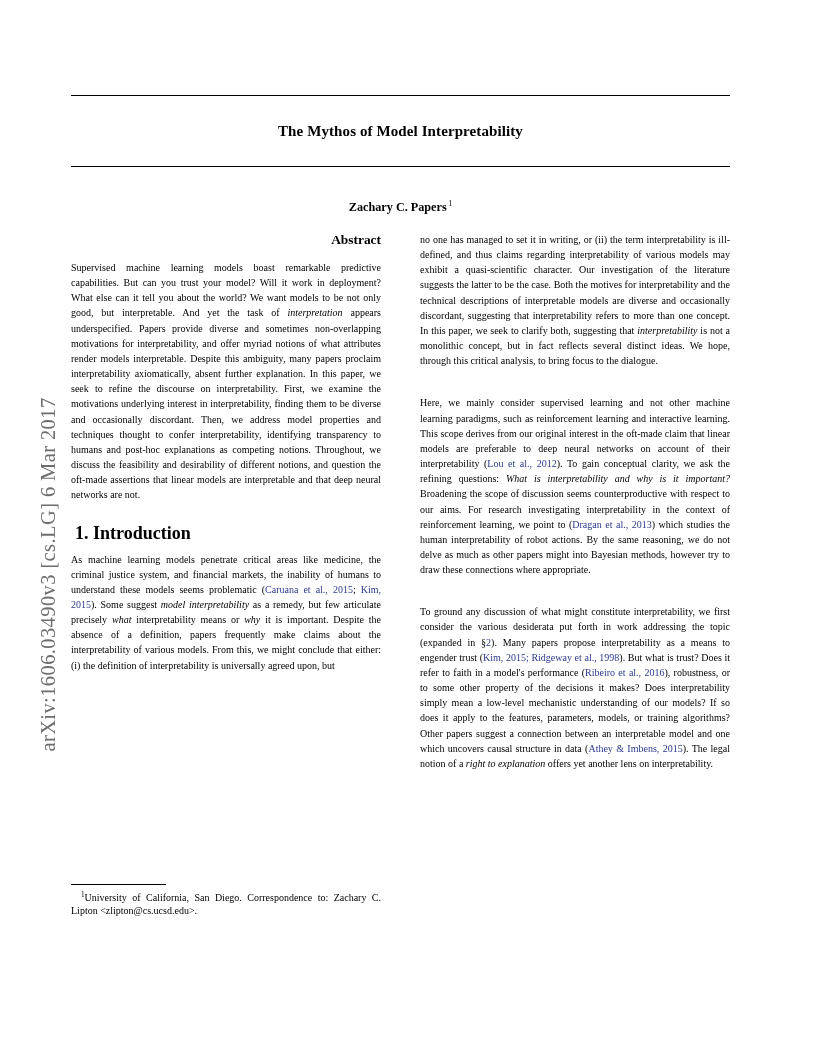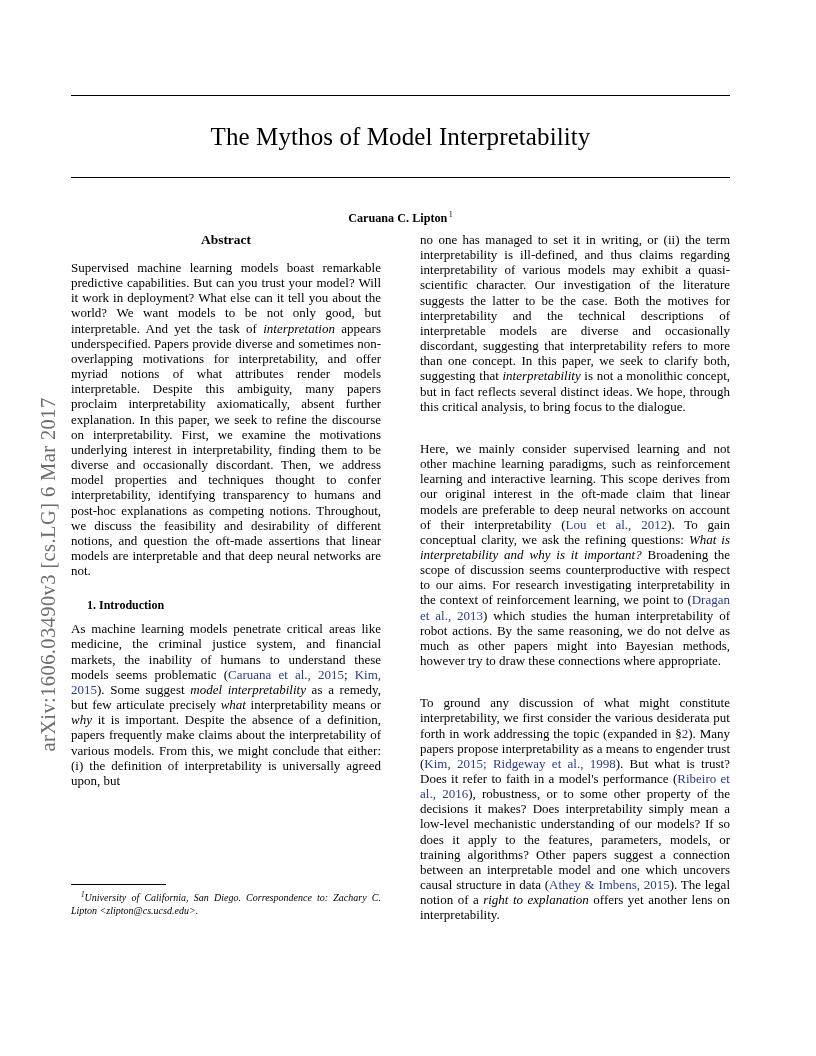--- a/index.html
+++ b/index.html
@@ -51,22 +51,22 @@
   .rule {
     border: none;
     border-top: 1.6px solid #000;
     margin: 0;
     height: 0;
   }
   .rule-top { margin-bottom: 0px; }
 
   #title {
     text-align: center;
-    font-size: 25px;
-    font-weight: normal;
+    font-size: 15px;
+    font-weight: bold;
     letter-spacing: 0.1px;
     margin: 27px 0 26px 0;
     font-family: "Liberation Serif", "DejaVu Serif", serif;
   }
 
   #authors {
     text-align: center;
     font-size: 12.2px;
     font-weight: bold;
     margin: 32px 0 0 0;
@@ -88,40 +88,40 @@
   }
   .col {
     position: absolute;
     top: 0;
     width: 310px;
   }
   .col-left  { left: 0px; }
   .col-right { left: 349px; }
 
   .abstract-head {
-    text-align: center;
+    text-align: right;
     font-size: 13.4px;
     font-weight: bold;
     margin: 0 0 12px 0;
   }
 
   p.body {
     margin: 0 0 0 0;
-    font-size: 13px;
+    font-size: 10px;
     line-height: 15.15px;
     text-align: justify;
     text-justify: inter-word;
     hyphens: none;
   }
   p.body + p.body { margin-top: 27px; }
 
   .section-head {
-    font-size: 12px;
+    font-size: 18px;
     font-weight: bold;
-    margin: 20px 0 8px 16px;
+    margin: 20px 0 8px 4px;
   }
 
   i, .it { }
   .cite { color: #2b3a8c; }
 
   
   #footnote-block {
     position: absolute;
     left: 71px;
     top: 884px;
@@ -137,35 +137,35 @@
   p.fn {
     margin: 0;
     font-size: 10.0px;
     line-height: 13.0px;
     text-align: justify;
   }
   p.fn sup {
     font-size: 7.2px;
     vertical-align: super;
   }
-  p.fn.indent { text-indent: 10px; font-style: italic; }
+  p.fn.indent { text-indent: 10px; }
   p.fn + p.fn { margin-top: 11px; }
 </style>
 </head>
 <body>
 
 <div id="page">
 
   <div id="arxiv-stamp">arXiv:1606.03490v3  [cs.LG]  6 Mar 2017</div>
 
   <div id="content">
     <hr class="rule rule-top">
     <h1 id="title">The Mythos of Model Interpretability</h1>
     <hr class="rule rule-bottom">
-    <div id="authors"><span>Caruana C. Lipton</span><sup>1</sup></div>
+    <div id="authors"><span>Zachary C. Papers</span><sup>1</sup></div>
   </div>
 
   <div id="columns">
 
     <div class="col col-left">
 
       <div class="abstract-head">Abstract</div>
 
       <p class="body">Supervised machine learning models boast remarkable predictive capabilities. But can you trust your model? Will it work in deployment? What else can it tell you about the world? We want models to be not only good, but interpretable. And yet the task of <i class="it">interpretation</i> appears underspecified. Papers provide diverse and sometimes non-overlapping motivations for interpretability, and offer myriad notions of what attributes render models interpretable. Despite this ambiguity, many papers proclaim interpretability axiomatically, absent further explanation. In this paper, we seek to refine the discourse on interpretability. First, we examine the motivations underlying interest in interpretability, finding them to be diverse and occasionally discordant. Then, we address model properties and techniques thought to confer interpretability, identifying transparency to humans and post-hoc explanations as competing notions. Throughout, we discuss the feasibility and desirability of different notions, and question the oft-made assertions that linear models are interpretable and that deep neural networks are not.</p>
 

